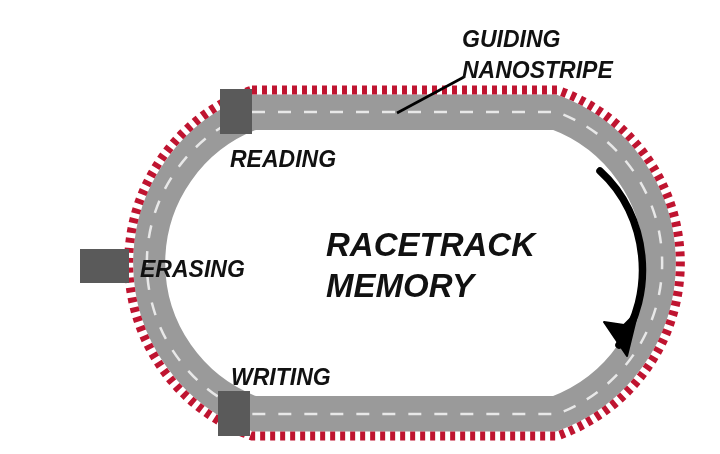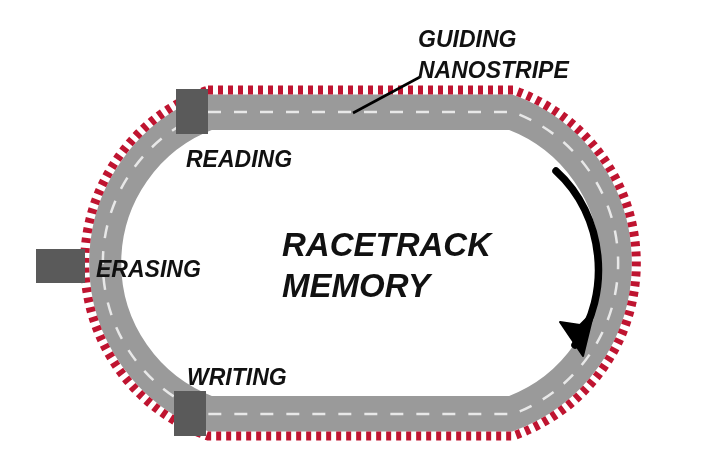--- a/index.html
+++ b/index.html
@@ -10,20 +10,21 @@
   }
   body {
     font-family: "Liberation Sans", sans-serif;
   }
   #stage {
     position: relative;
     width: 677px;
     height: 454px;
     background: #4d7c0f;
     overflow: hidden;
+    margin-left: 44px;
   }
   #diagram-svg {
     position: absolute;
     left: 0;
     top: 0;
     width: 720px;
     height: 454px;
     display: block;
   }
   .diagram-label {

